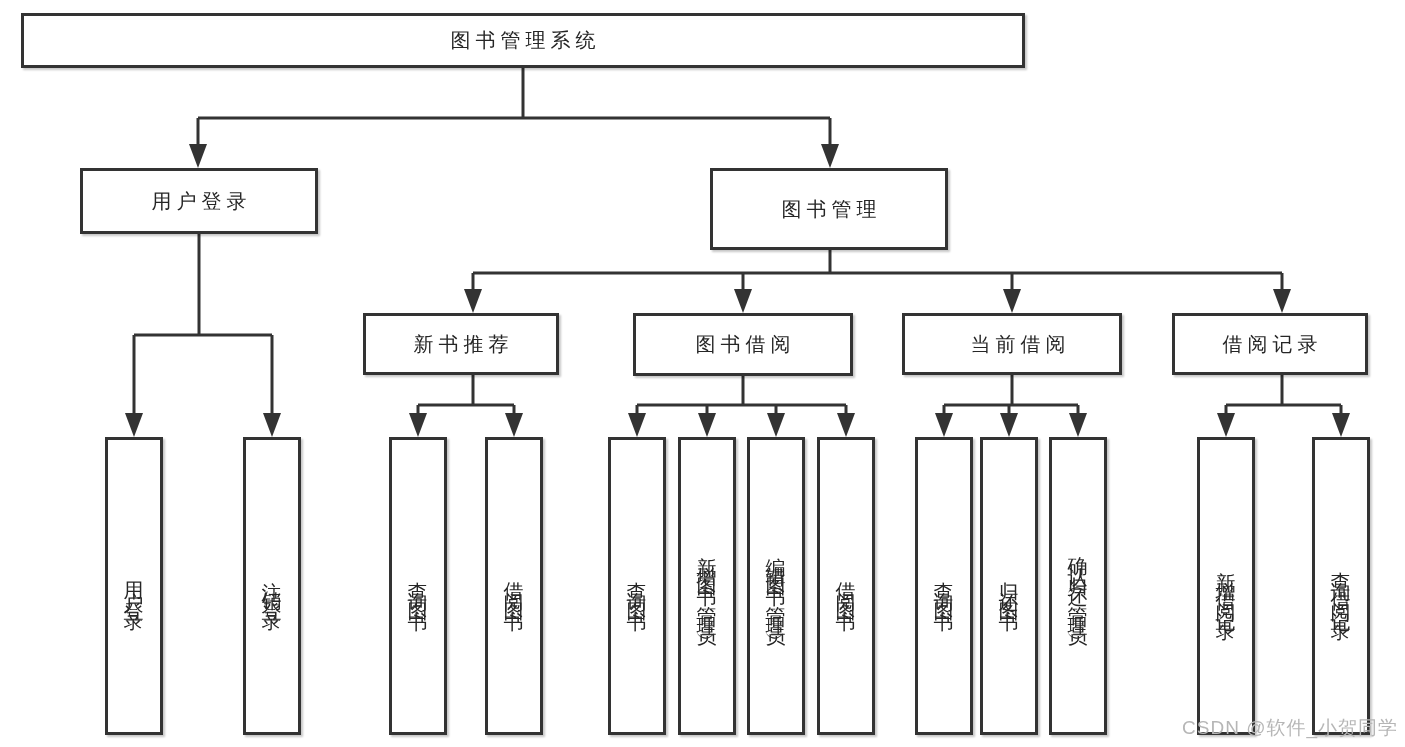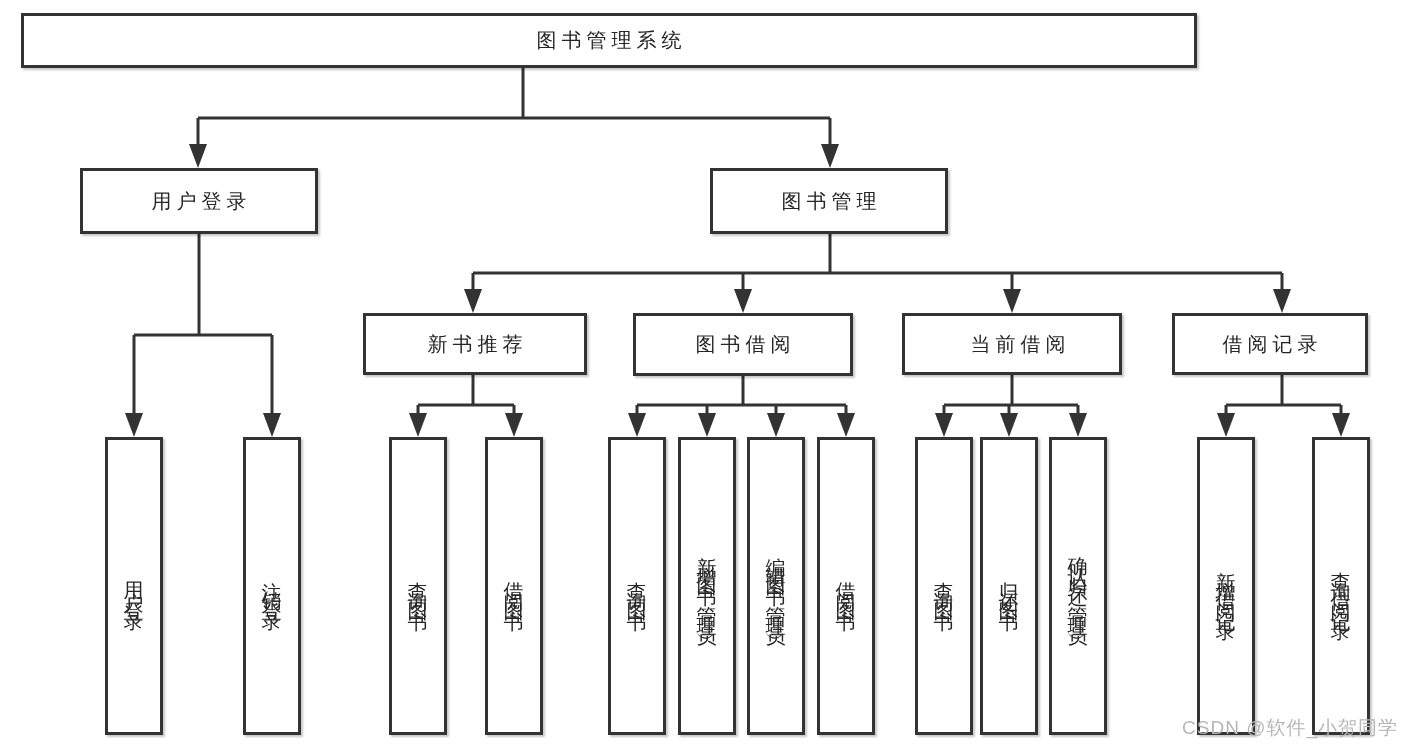--- a/index.html
+++ b/index.html
@@ -109,32 +109,32 @@
     <polygon class="arrowhead" points="1069,413 1087,413 1078,437"></polygon>
 
     <line class="connector" x1="1282" y1="375" x2="1282" y2="405"></line>
     <line class="connector" x1="1226" y1="405" x2="1341" y2="405"></line>
     <line class="connector" x1="1226" y1="405" x2="1226" y2="415"></line>
     <polygon class="arrowhead" points="1217,413 1235,413 1226,437"></polygon>
     <line class="connector" x1="1341" y1="405" x2="1341" y2="415"></line>
     <polygon class="arrowhead" points="1332,413 1350,413 1341,437"></polygon>
   </svg>
 
-  <div class="node" style="left:21px; top:13px; width:1176px; height:55px;">
+  <div class="node" style="left:21px; top:13px; width:1004px; height:55px;">
     <span class="lbl">图书管理系统</span>
   </div>
 
   <div class="node" style="left:80px; top:168px; width:238px; height:66px;">
     <span class="lbl">用户登录</span>
   </div>
-  <div class="node" style="left:710px; top:168px; width:238px; height:66px;">
+  <div class="node" style="left:710px; top:168px; width:238px; height:82px;">
     <span class="lbl">图书管理</span>
   </div>
 
-  <div class="node" style="left:363px; top:313px; width:224px; height:62px;">
+  <div class="node" style="left:363px; top:313px; width:196px; height:62px;">
     <span class="lbl">新书推荐</span>
   </div>
   <div class="node" style="left:633px; top:313px; width:220px; height:63px;">
     <span class="lbl">图书借阅</span>
   </div>
   <div class="node" style="left:902px; top:313px; width:220px; height:62px;padding-left:12px;">
     <span class="lbl">当前借阅</span>
   </div>
   <div class="node" style="left:1172px; top:313px; width:196px; height:62px;">
     <span class="lbl">借阅记录</span>

